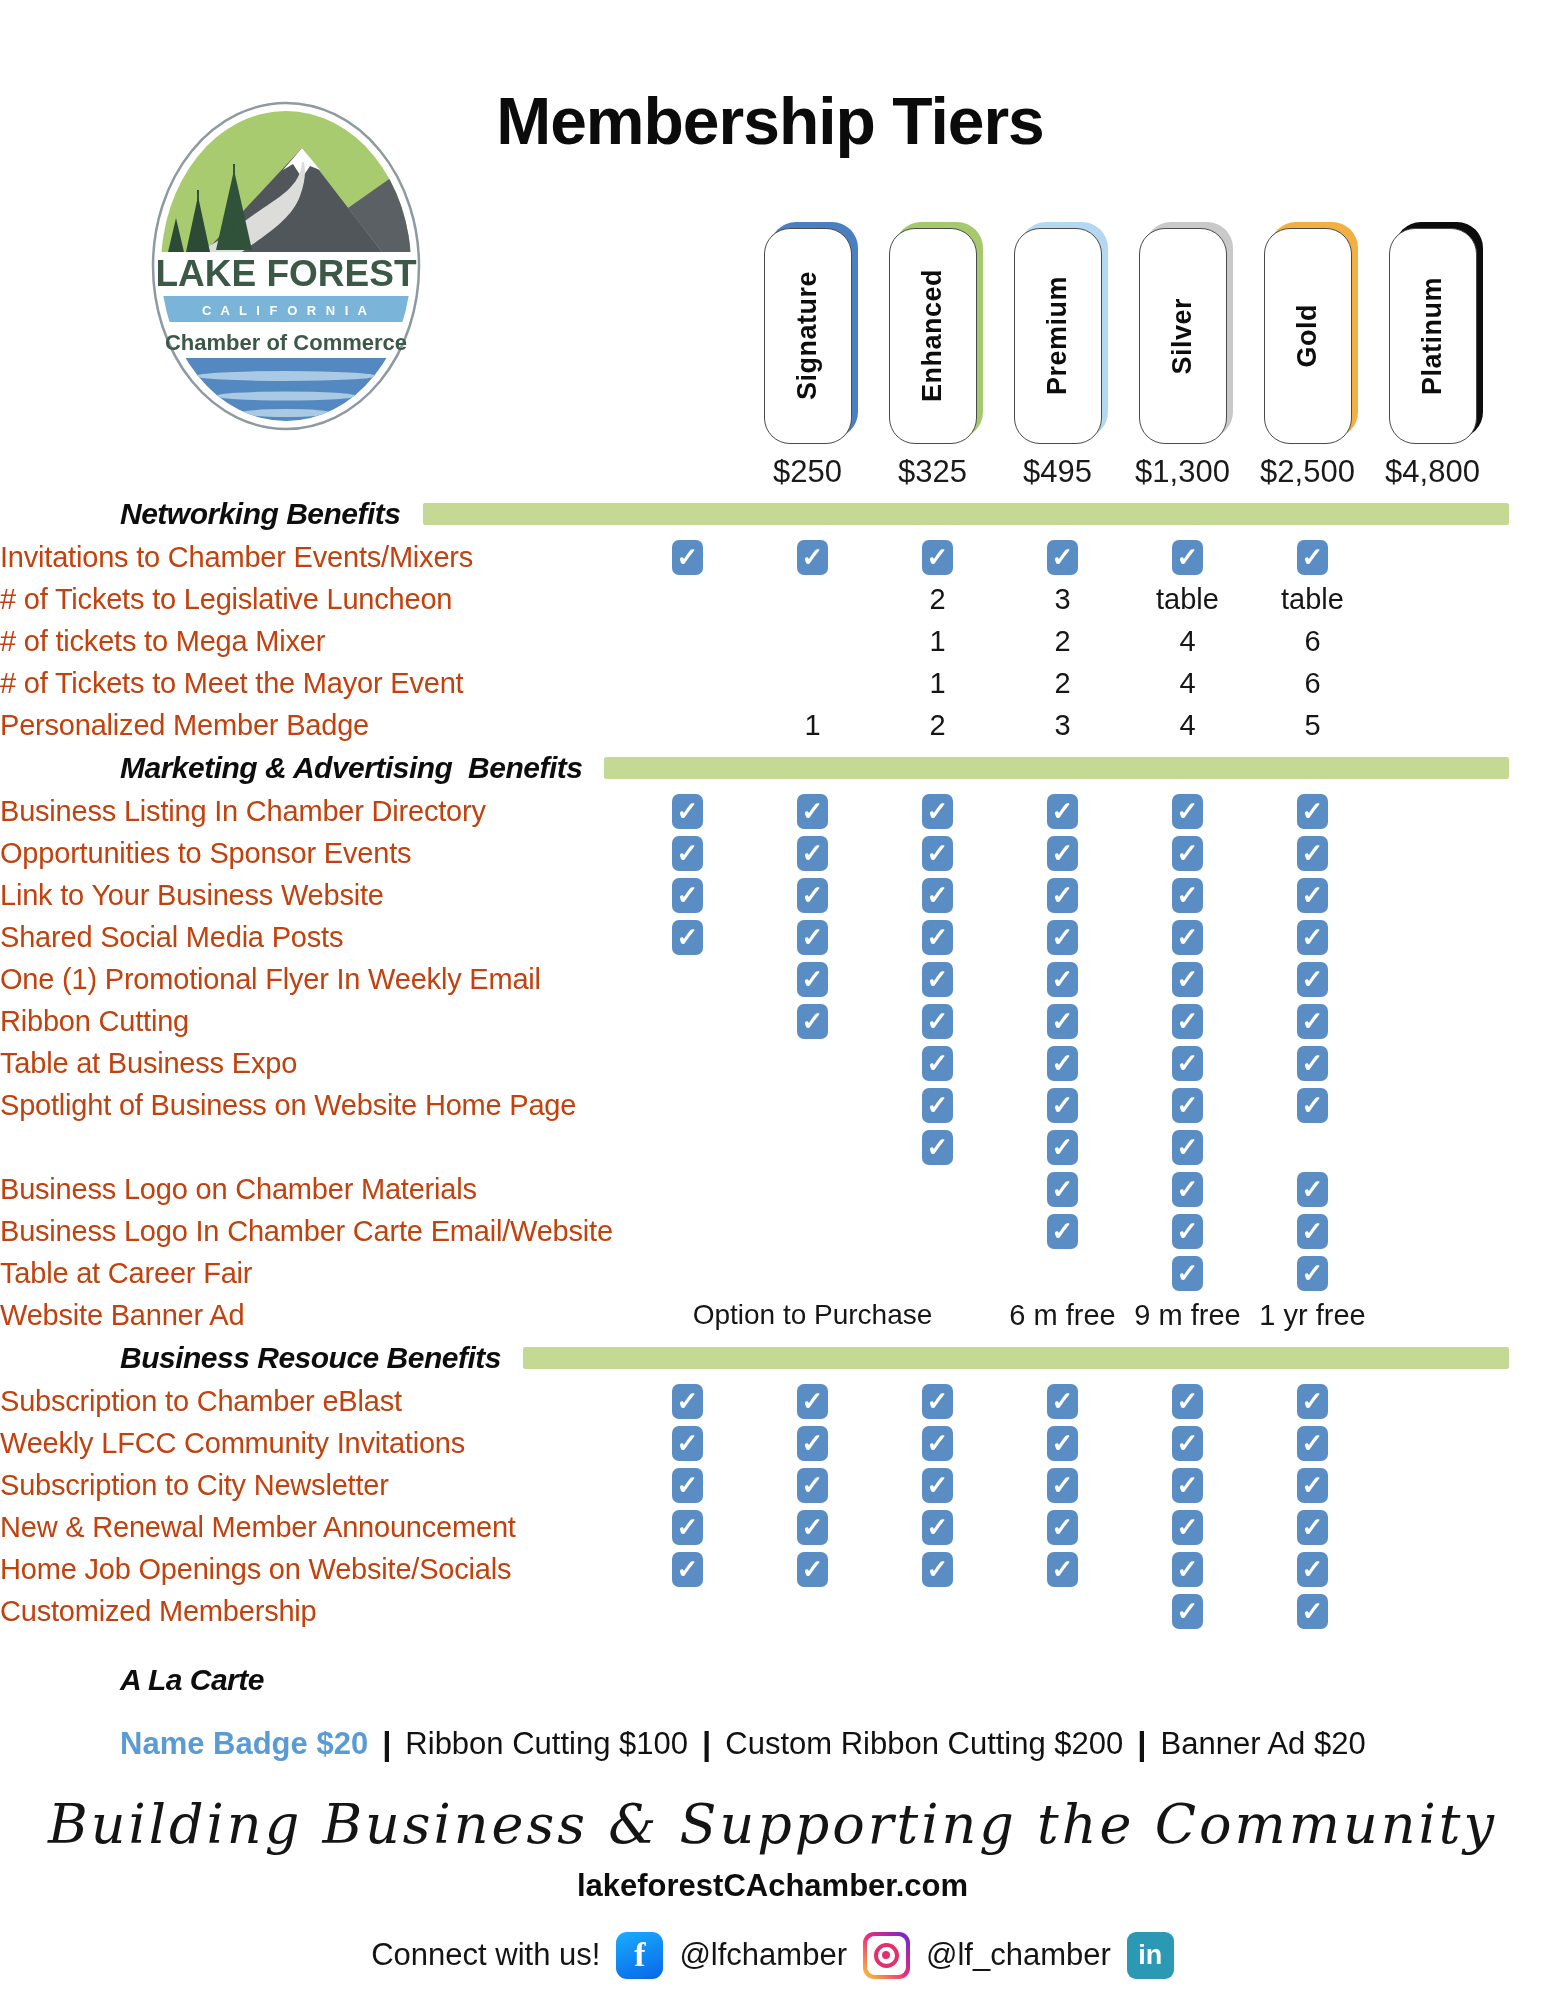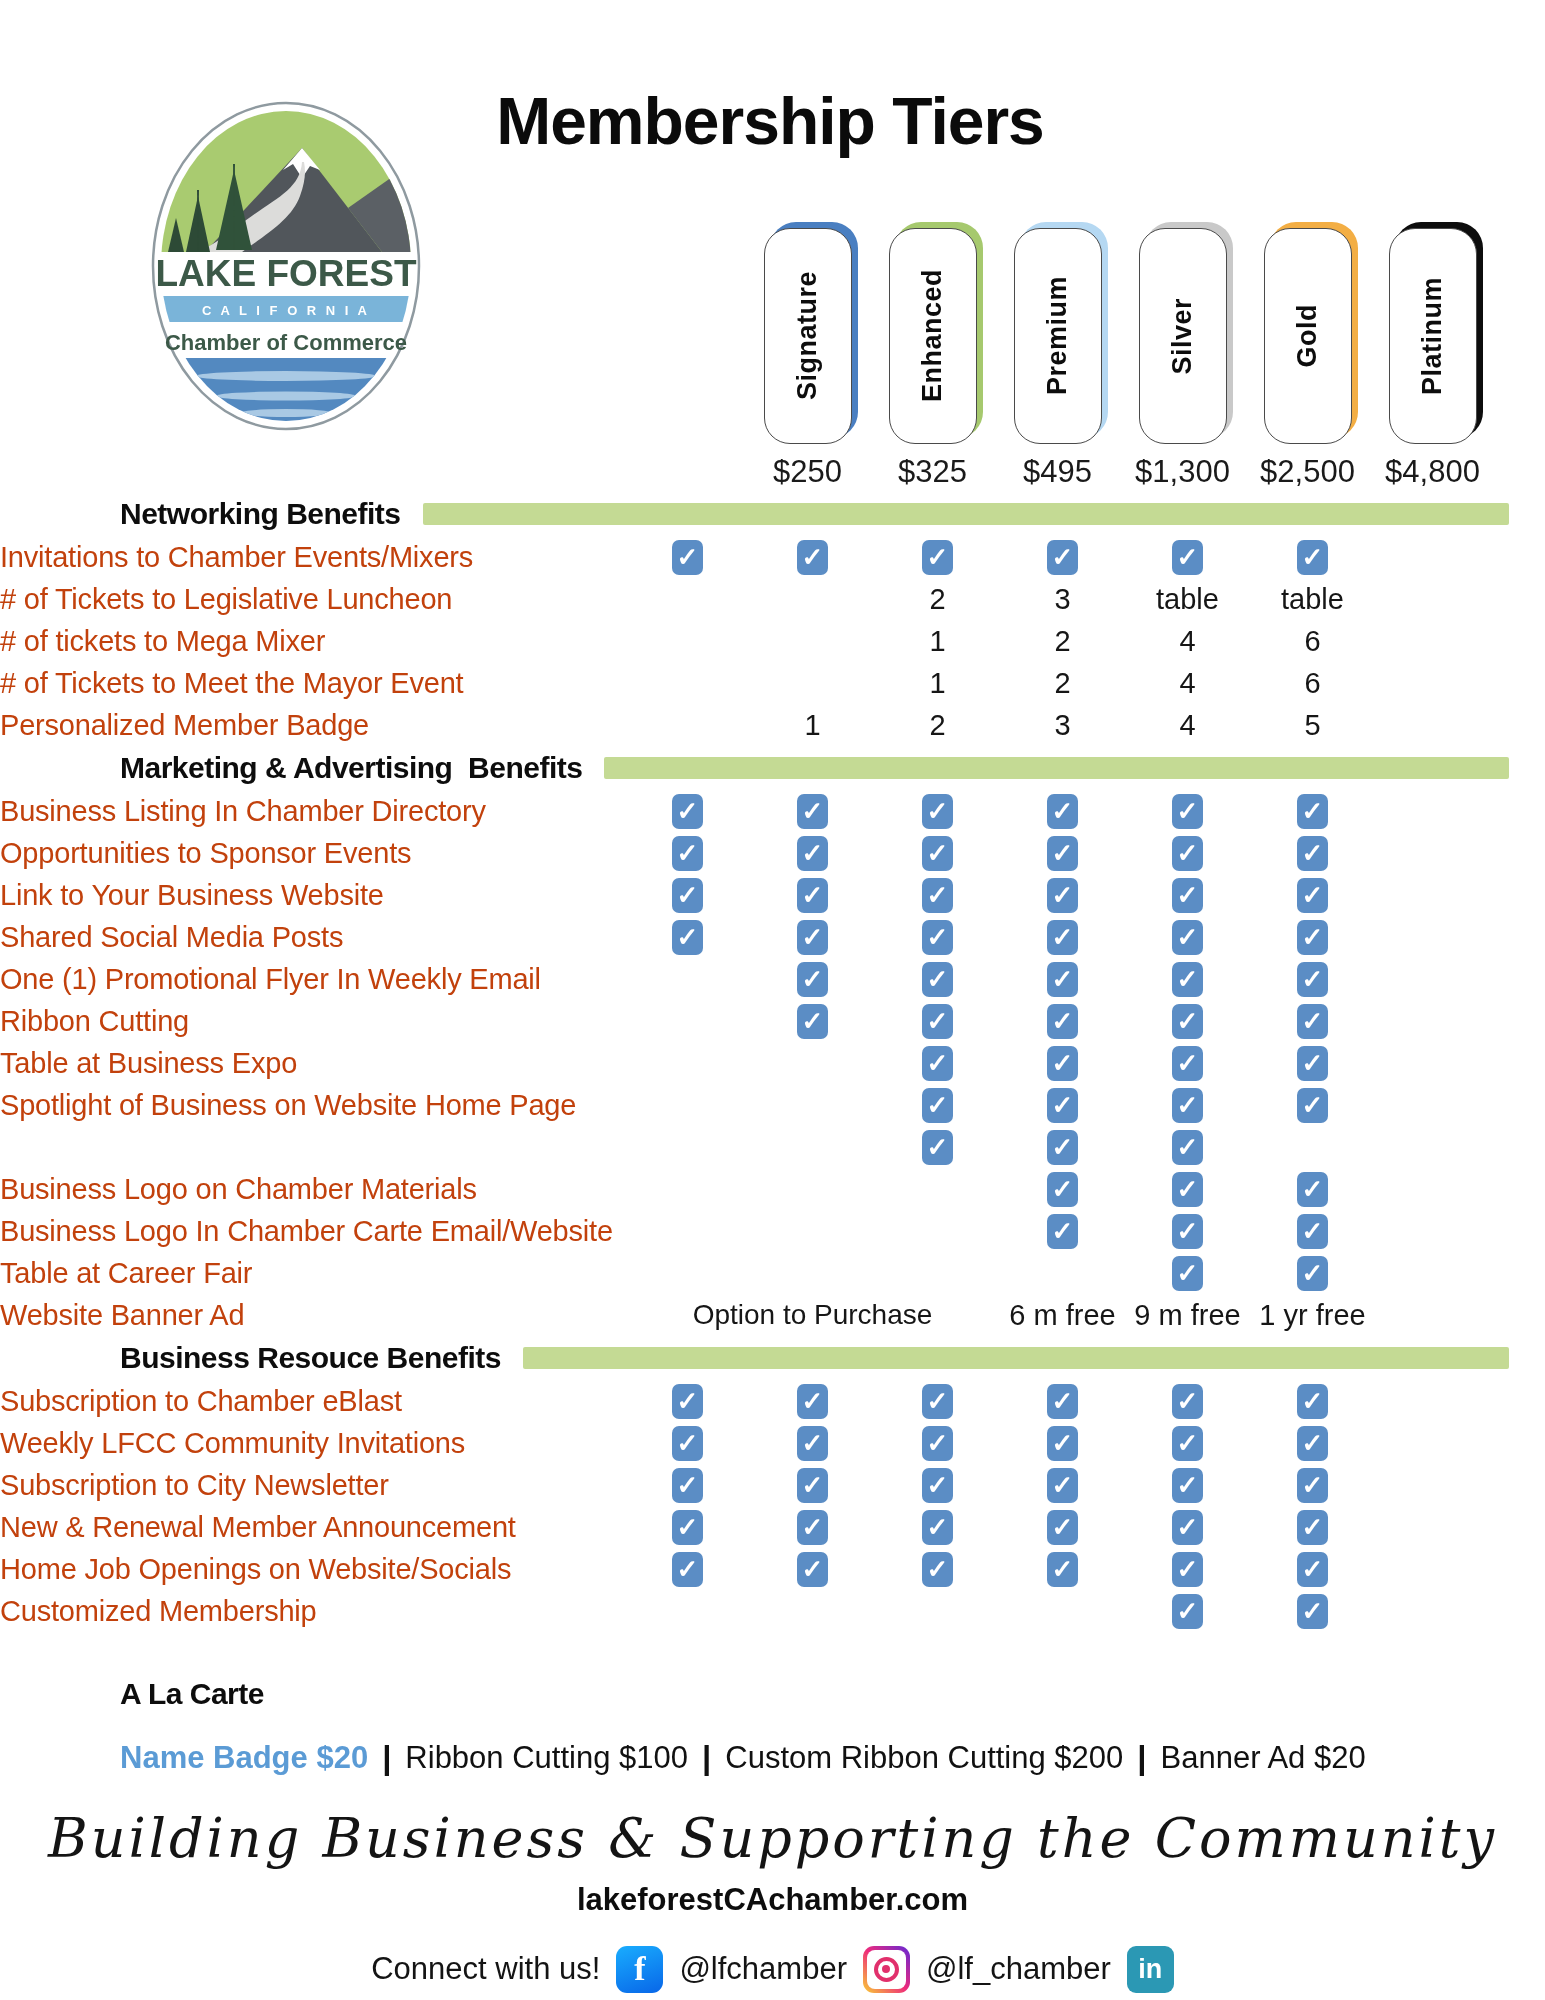--- a/index.html
+++ b/index.html
@@ -40,37 +40,37 @@
     display: flex; align-items: center; justify-content: center;
   }
   .pill-label {
     writing-mode: vertical-rl; transform: rotate(180deg);
     font-size: 27px; font-weight: 700; color: #0d0d0d; letter-spacing: .5px;
   }
   .price-row { height: 48px; }
   .price-cell { text-align: center; font-size: 31px; color: #1a1a1a; margin-top: 8px; }
 
   .section-header { display: flex; align-items: center; height: 44px; margin-left: 120px; margin-right: 36px; }
-  .section-title { font-size: 30px; font-weight: 800; color: #0d0d0d; white-space: pre; letter-spacing: -0.5px; }
+  .section-title { font-size: 30px; font-weight: 800; color: #0d0d0d; white-space: pre; letter-spacing: -0.5px; font-style: italic; }
   .section-bar { flex: 1; height: 22px; margin-left: 22px; border-radius: 2px; }
 
   .benefit-row { height: 42px; }
   .benefit-label { font-size: 29px; color: #c2410c; letter-spacing: -0.2px; white-space: nowrap; }
   .tier-cell { text-align: center; font-size: 29px; color: #161616; }
   .span-cell { grid-column: 2 / 5; text-align: center; font-size: 28px; color: #161616; }
   .check {
     width: 31px; height: 35px; margin: 0 auto;
     background: #5b8dc5; border-radius: 7px;
     color: #ffffff; font-size: 26px; font-weight: 700;
     display: flex; align-items: center; justify-content: center;
     line-height: 1;
   }
 
   
-  .alc-header { margin-top: 40px; }
+  .alc-header { margin-top: 26px; }
   .alc-line { margin: 14px 0 0 120px; font-size: 31px; color: #111; height: 56px; display: flex; align-items: center; }
   .alc-item { font-weight: 400; }
   .alc-item.highlight { font-weight: 800; }
   .alc-sep { font-weight: 800; margin: 0 14px; font-size: 33px; }
 
   
   .tagline {
     margin-top: 8px; height: 88px;
     text-align: center;
     font-family: "DejaVu Serif", serif; font-style: italic;

